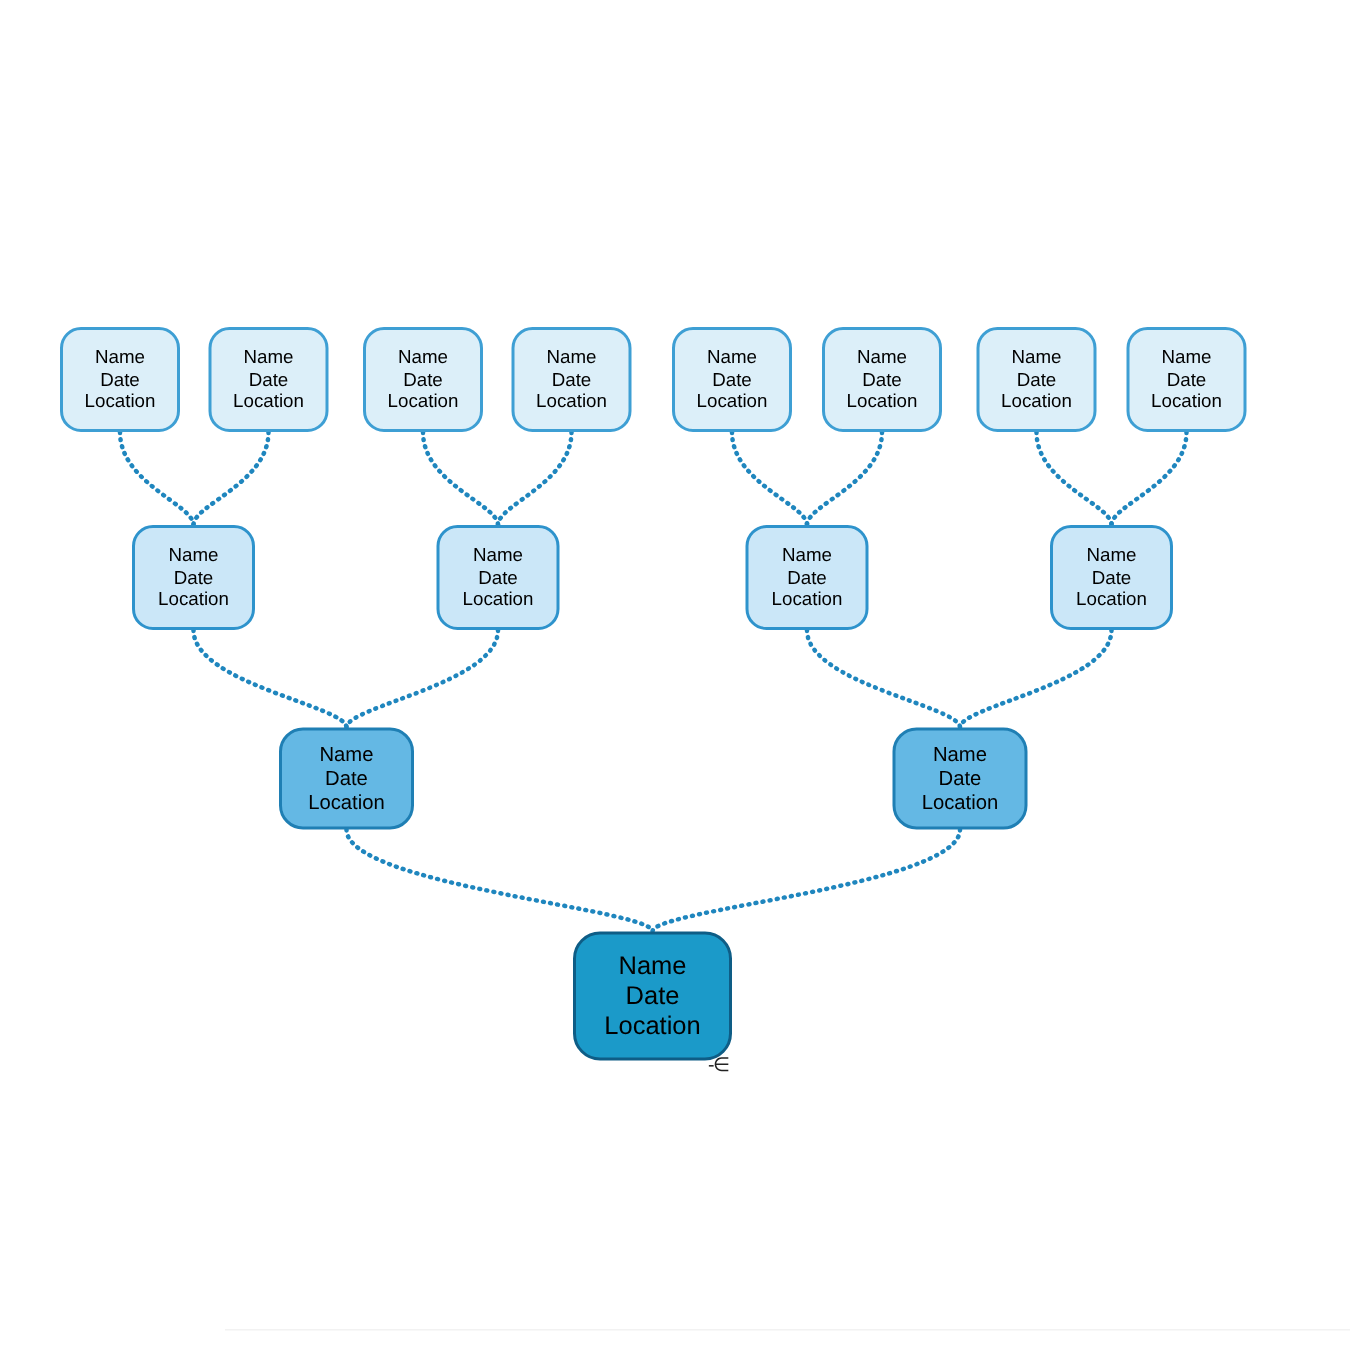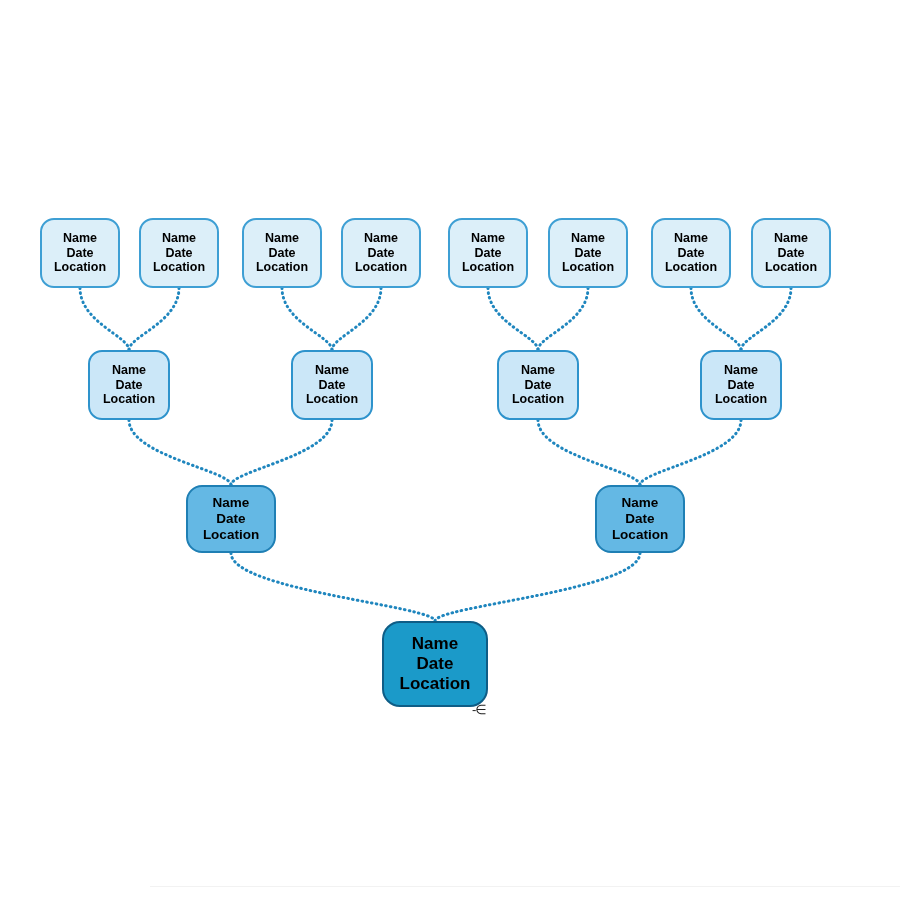--- a/index.html
+++ b/index.html
@@ -25,21 +25,21 @@
   }
   .node {
     position: absolute;
     box-sizing: border-box;
     display: flex;
     flex-direction: column;
     align-items: center;
     justify-content: center;
     text-align: center;
     color: #000000;
-    font-weight: bold;
+    font-weight: normal;
     line-height: 1.18;
     z-index: 2;
   }
   .node .line {
     display: block;
     white-space: nowrap;
   }
   
   .gen-leaf {
     width: 80px;

